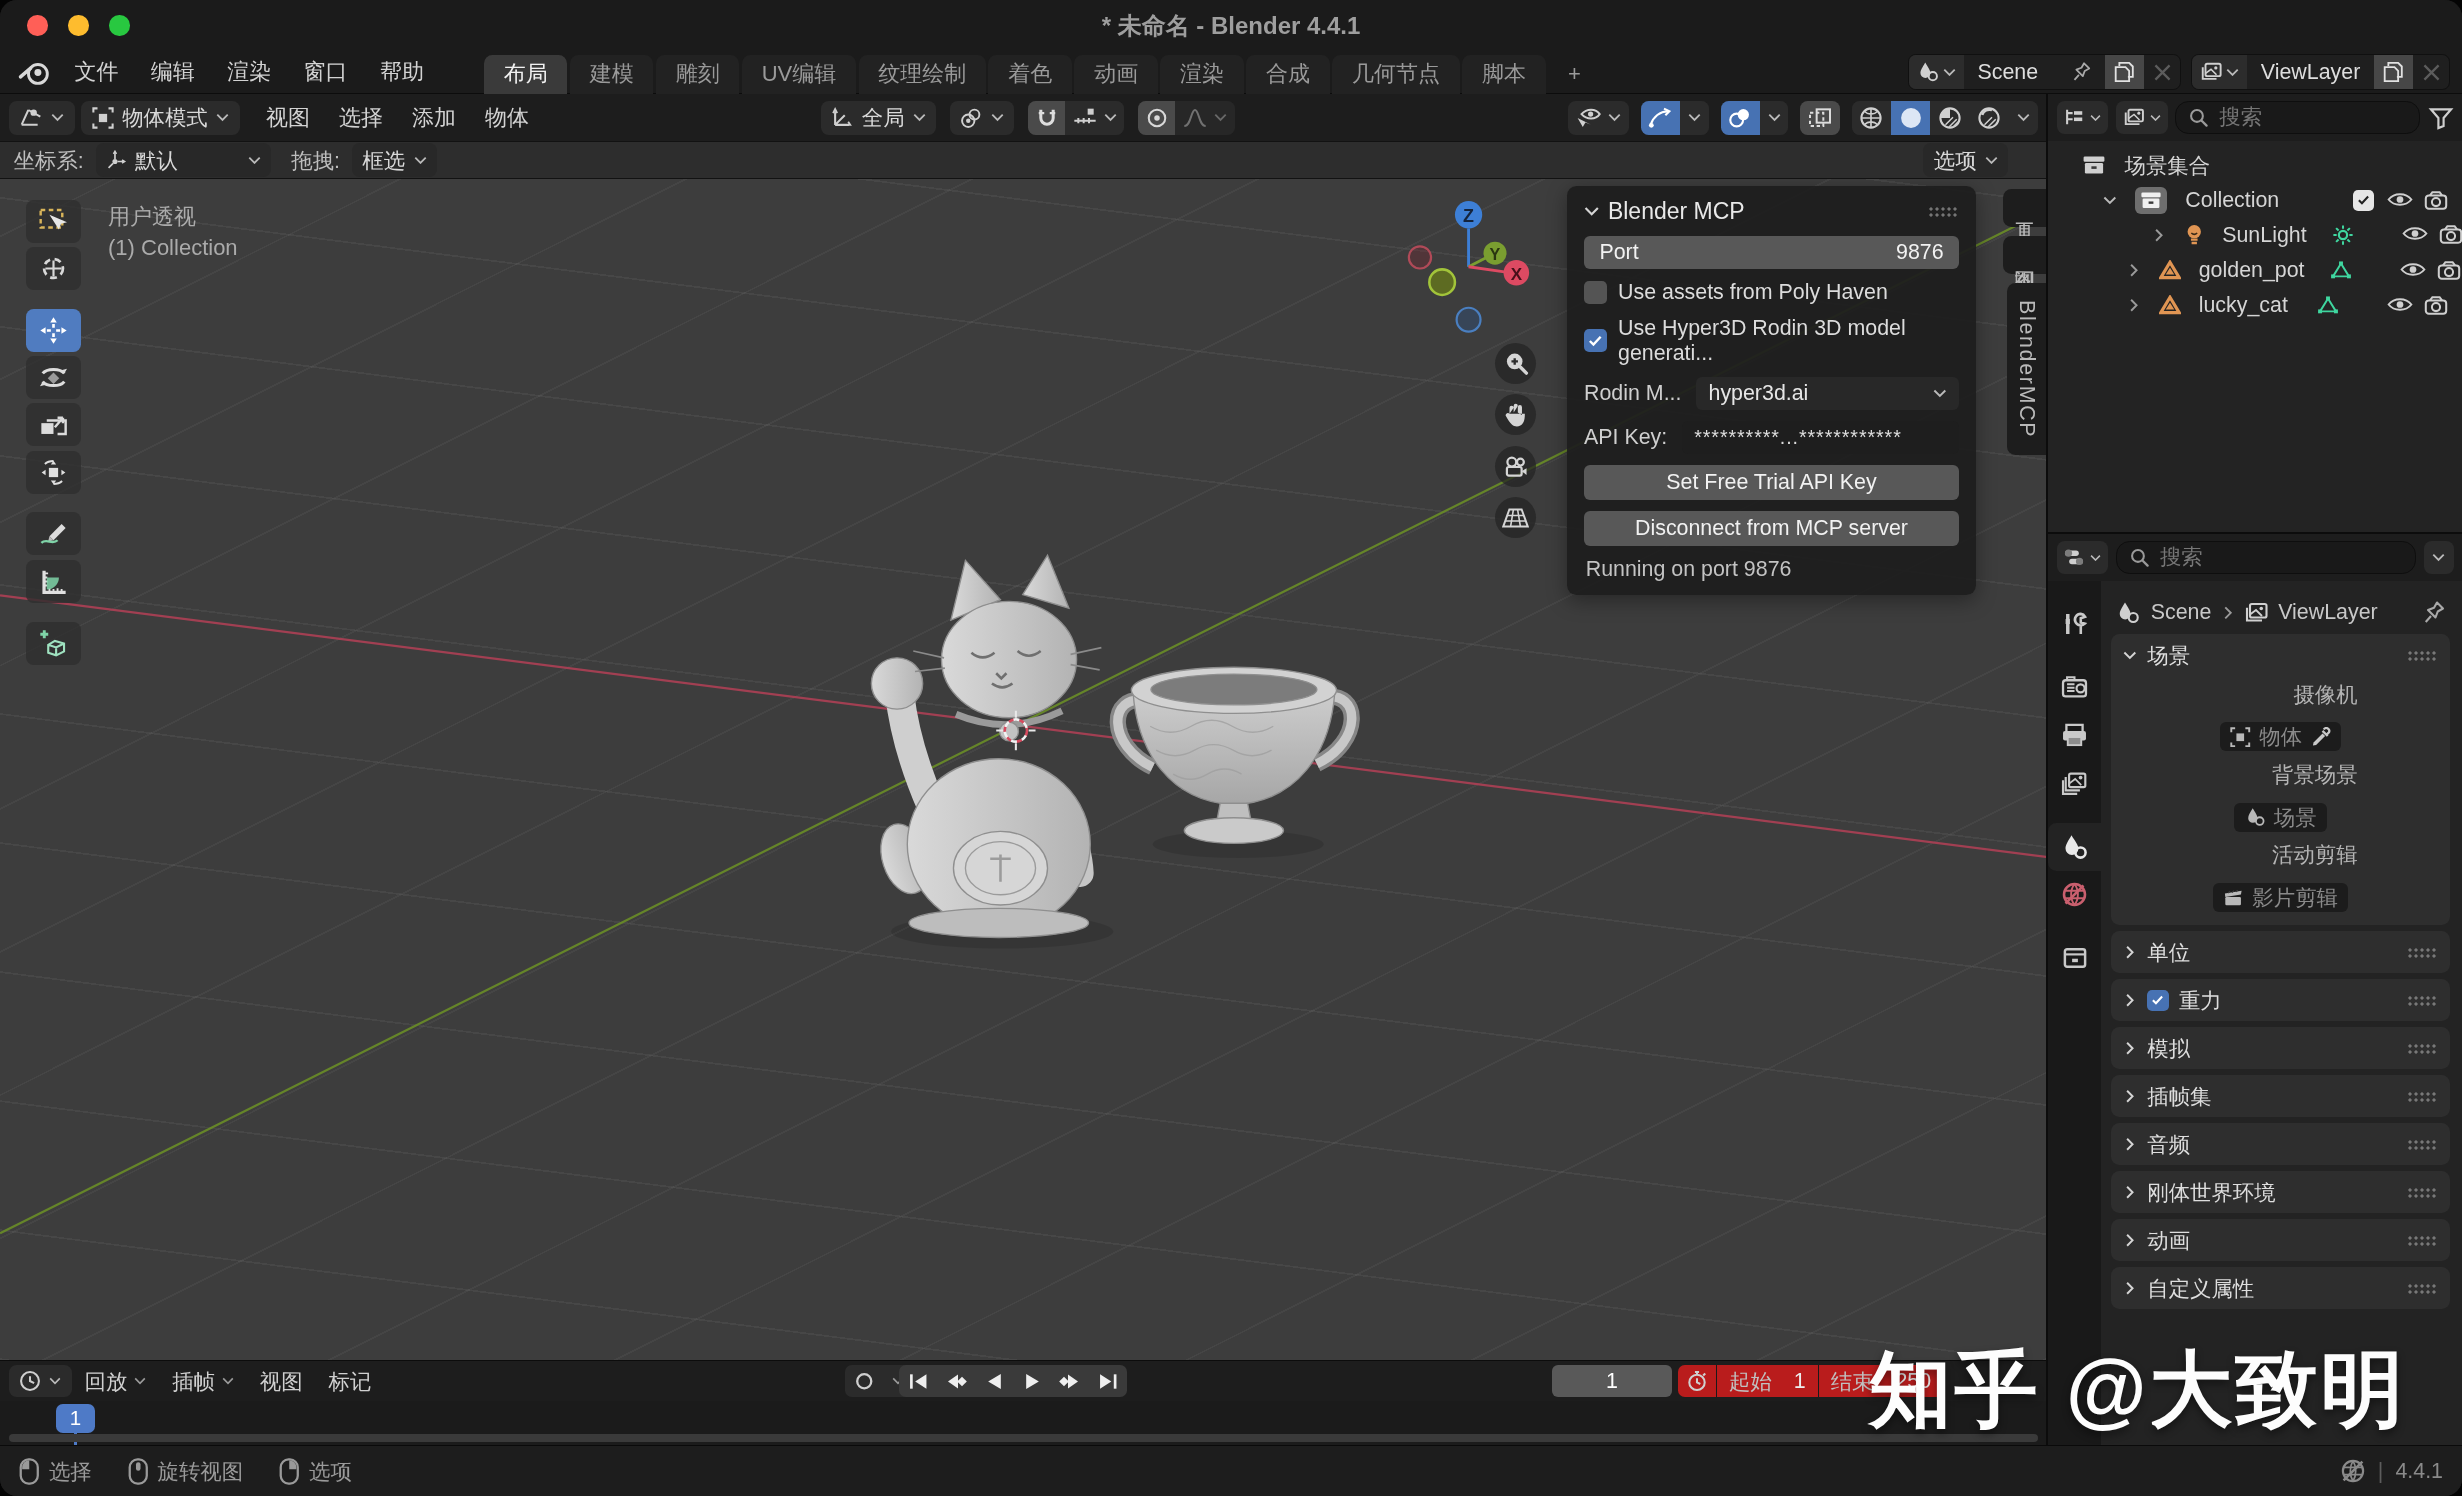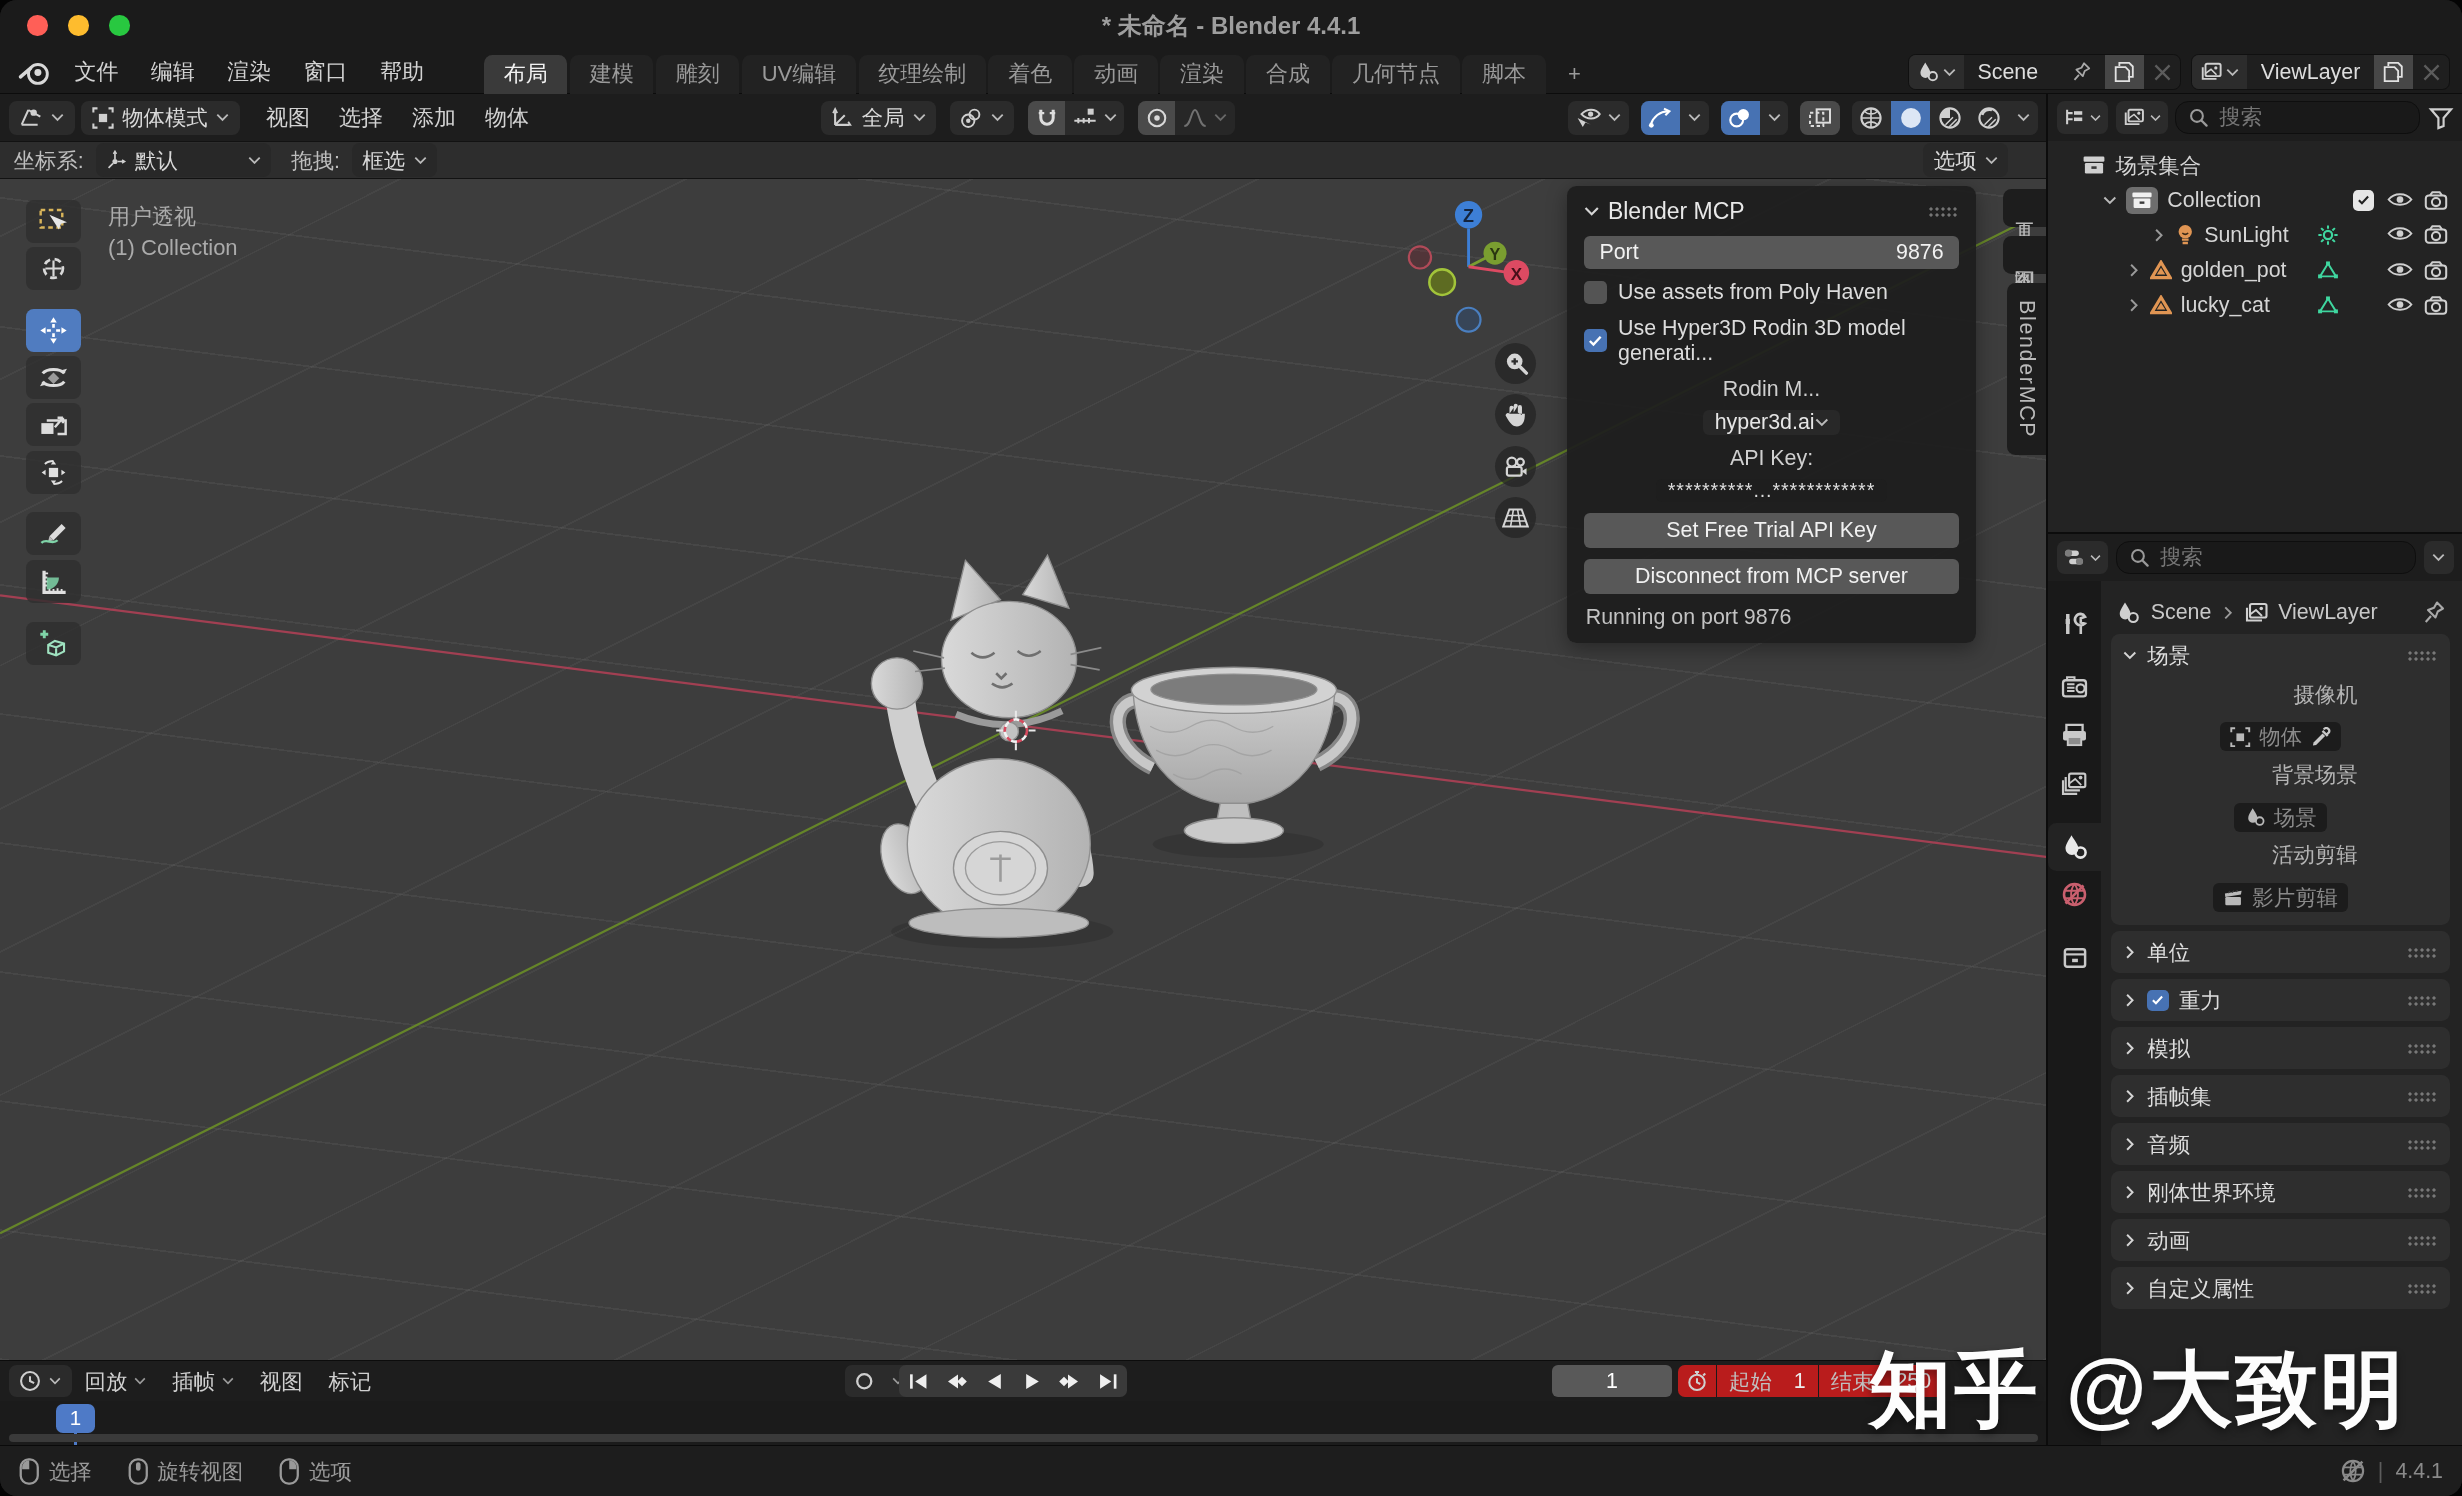--- a/index.html
+++ b/index.html
@@ -57,34 +57,34 @@
   .viewbtn{position:absolute;width:41px;height:41px;border-radius:50%;background:rgba(35,35,35,.72);display:flex;align-items:center;justify-content:center;}
   .sidetabs{position:absolute;right:0;top:10.3px;display:flex;flex-direction:column;gap:9.4px;align-items:flex-end;}
   .sidetab{writing-mode:vertical-rl;background:#1d1d1d;color:#b9b9b9;font-size:21.4px;padding:17px 6.8px;border-radius:8.5px 0 0 8.5px;letter-spacing:1.7px;}
   
   .mcp{position:absolute;left:1567px;top:6.8px;width:409px;background:rgba(30,30,30,.94);border-radius:9.4px;padding:12px 17px 13.7px 17px;display:flex;flex-direction:column;gap:11px;box-shadow:0 5.1px 20.5px rgba(0,0,0,.35);}
   .mcp-head{display:flex;align-items:center;gap:8.5px;color:#e8e8e8;font-size:23px;}
   .mcp-slider{display:flex;align-items:center;justify-content:space-between;background:#585858;border-radius:6px;height:33px;padding:0 15.4px;color:#f2f2f2;font-size:21.4px;}
   .mcp-chk{display:flex;align-items:center;gap:11px;color:#dcdcdc;font-size:21.4px;}
   .chkbox{width:23px;height:23px;border-radius:5.1px;background:#545454;flex:none;display:flex;align-items:center;justify-content:center;}
   .chkbox.on{background:#4772b3;}
-  .mcp-row{display:flex;align-items:center;gap:8px;flex-direction:column;}
+  .mcp-row{display:flex;align-items:center;gap:15px;}
   .mcp-lbl{color:#cfcfcf;font-size:21.4px;flex:none;}
   .mcp-dd{flex:1;background:#282828;border-radius:6px;height:33px;display:flex;align-items:center;justify-content:space-between;padding:0 12px;color:#e6e6e6;font-size:21.4px;}
   .mcp-api{flex:1;background:#1e1e1e;border-radius:6px;height:33px;display:flex;align-items:center;padding:0 12px;color:#dddddd;font-size:19.7px;letter-spacing:0.9px;overflow:hidden;white-space:nowrap;}
   .mcp-btn{background:#585858;border-radius:6px;height:35px;display:flex;align-items:center;justify-content:center;color:#f1f1f1;font-size:21.4px;}
   .mcp-status{color:#c3c3c3;font-size:21.4px;padding-left:1.7px;}
   
   .panelhead{height:47px;background:#1d1d1d;display:flex;align-items:center;gap:7.7px;padding:0 8.5px;flex:none;}
   .search{flex:1;display:flex;align-items:center;gap:8.5px;background:#191919;border:0.9px solid #0e0e0e;border-radius:13.7px;height:32.5px;padding:0 12px;min-width:0;}
   .search input{background:transparent;border:none;outline:none;color:#d0d0d0;font-size:21.4px;width:100%;}
   .search input::placeholder{color:#767676;}
   .outliner{height:440px;flex:none;display:flex;flex-direction:column;border-bottom:2.6px solid #0c0c0c;}
   .otree{flex:1;padding-top:6.8px;}
-  .orow{height:35px;display:flex;align-items:center;color:#d5d5d5;font-size:21.4px;gap:9px;padding-right:8.5px;}
+  .orow{height:35px;display:flex;align-items:center;color:#d5d5d5;font-size:21.4px;gap:18px;padding-right:8.5px;}
   .oslot{width:36px;flex:none;display:flex;justify-content:center;}
   .ic-hl{background:#6e6e6e;border-radius:6px;padding:3.4px 4.3px;}
   .props{flex:1;display:flex;flex-direction:column;min-height:0;}
   .pbody{flex:1;display:flex;min-height:0;}
   .ptabs{width:53px;flex:none;background:#191919;display:flex;flex-direction:column;align-items:stretch;padding-top:19px;}
   .ptab{height:48px;display:flex;align-items:center;justify-content:center;}
   .ptab.active{background:#232323;border-radius:8.5px 0 0 8.5px;}
   .pgap{height:15.4px;}
   .pcontent{flex:1;padding:10.3px 12px 0 10.3px;min-width:0;}
   .crumbs{display:flex;align-items:center;gap:10.3px;color:#c8c8c8;font-size:21.4px;height:43px;padding:0 5.1px;}

